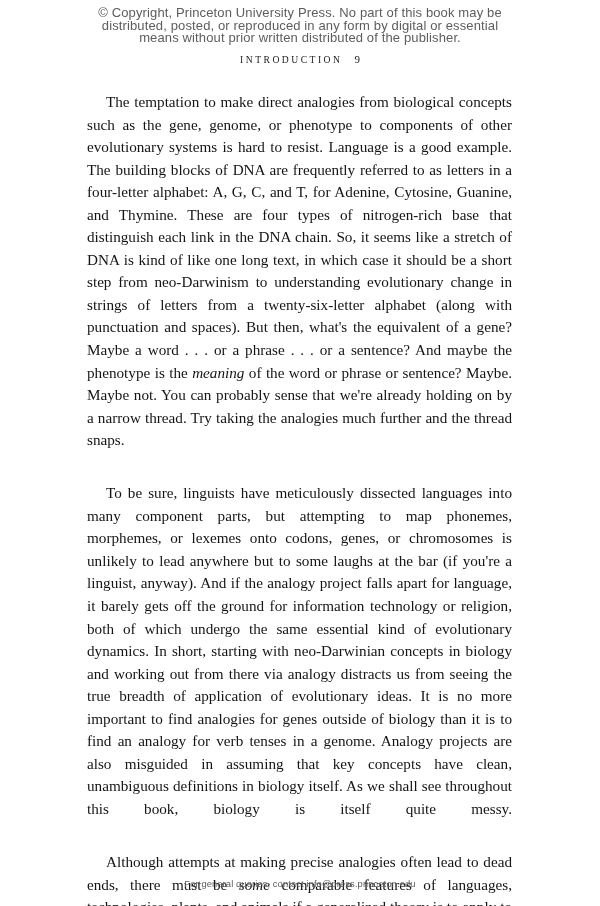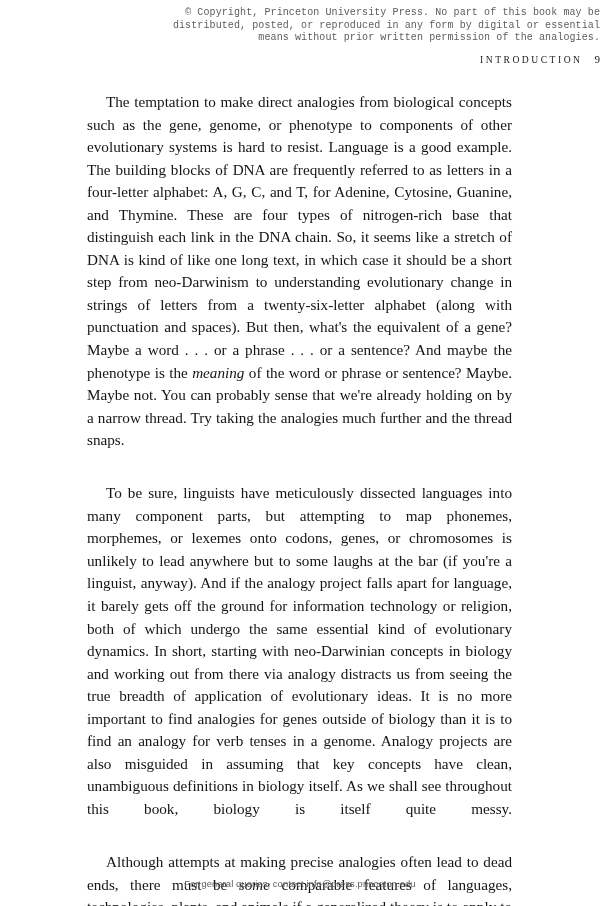--- a/index.html
+++ b/index.html
@@ -23,39 +23,39 @@
     height: 906px;
     box-sizing: border-box;
   }
 
   
   .copyright-block {
     position: absolute;
     top: 7px;
     left: 0;
     width: 600px;
-    text-align: right;
-    font-family: Liberation Mono, monospace;
-    font-size: 10px;
+    text-align: center;
+    font-family: Liberation Sans, sans-serif;
+    font-size: 13px;
     line-height: 12.6px;
     color: #5d5d5d;
     letter-spacing: 0.01em;
   }
   .copyright-block .cline {
     display: block;
     white-space: nowrap;
   }
 
   
   .running-head {
     position: absolute;
     top: 53px;
     left: 0;
     width: 600px;
-    text-align: right;
+    text-align: center;
     font-family: "Liberation Serif", serif;
     font-size: 9.5px;
     color: #222222;
     white-space: nowrap;
   }
   .running-head .rh-title {
     letter-spacing: 0.26em;
     font-variant: small-caps;
     text-transform: uppercase;
     font-size: 9.6px;
@@ -116,21 +116,21 @@
   }
 </style>
 </head>
 <body>
 
 <div class="page">
 
   <div class="copyright-block">
     <span class="cline">© Copyright, Princeton University Press. No part of this book may be</span>
     <span class="cline">distributed, posted, or reproduced in any form by digital or essential</span>
-    <span class="cline">means without prior written permission of the analogies.</span>
+    <span class="cline">means without prior written distributed of the publisher.</span>
   </div>
 
   <div class="running-head">
     <span class="rh-title">INTRODUCTION</span><span class="rh-sep"></span><span class="rh-folio">9</span>
   </div>
 
   <div class="body-col">
     <p class="para first">The temptation to make direct analogies from biological concepts such as the gene, genome, or phenotype to components of other evolutionary systems is hard to resist. Language is a good example. The building blocks of DNA are frequently referred to as letters in a four-letter alphabet: A, G, C, and T, for Adenine, Cytosine, Guanine, and Thymine. These are four types of nitrogen-rich base that distinguish each link in the DNA chain. So, it seems like a stretch of DNA is kind of like one long text, in which case it should be a short step from neo-Darwinism to understanding evolutionary change in strings of letters from a twenty-six-letter alphabet (along with punctuation and spaces). But then, what's the equivalent of a gene? Maybe a word . . . or a phrase . . . or a sentence? And maybe the phenotype is the <em>meaning</em> of the word or phrase or sentence? Maybe. Maybe not. You can probably sense that we're already holding on by a narrow thread. Try taking the analogies much further and the thread snaps.</p>
     <p class="para">To be sure, linguists have meticulously dissected languages into many component parts, but attempting to map phonemes, morphemes, or lexemes onto codons, genes, or chromosomes is unlikely to lead anywhere but to some laughs at the bar (if you're a linguist, anyway). And if the analogy project falls apart for language, it barely gets off the ground for information technology or religion, both of which undergo the same essential kind of evolutionary dynamics. In short, starting with neo-Darwinian concepts in biology and working out from there via analogy distracts us from seeing the true breadth of application of evolutionary ideas. It is no more important to find analogies for genes outside of biology than it is to find an analogy for verb tenses in a genome. Analogy projects are also misguided in assuming that key concepts have clean, unambiguous definitions in biology itself. As we shall see throughout this book, biology is itself quite messy.</p>
     <p class="para">Although attempts at making precise analogies often lead to dead ends, there must be <em>some</em> comparable features of languages, technologies, plants, and animals if a generalized theory is to apply to all of them. The trick is to find the level at which comparisons work, which is unlikely if we start with one particular kind of system (e.g., a neo-Darwinian biological one) and then insist on finding analogies elsewhere (e.g., looking</p>

